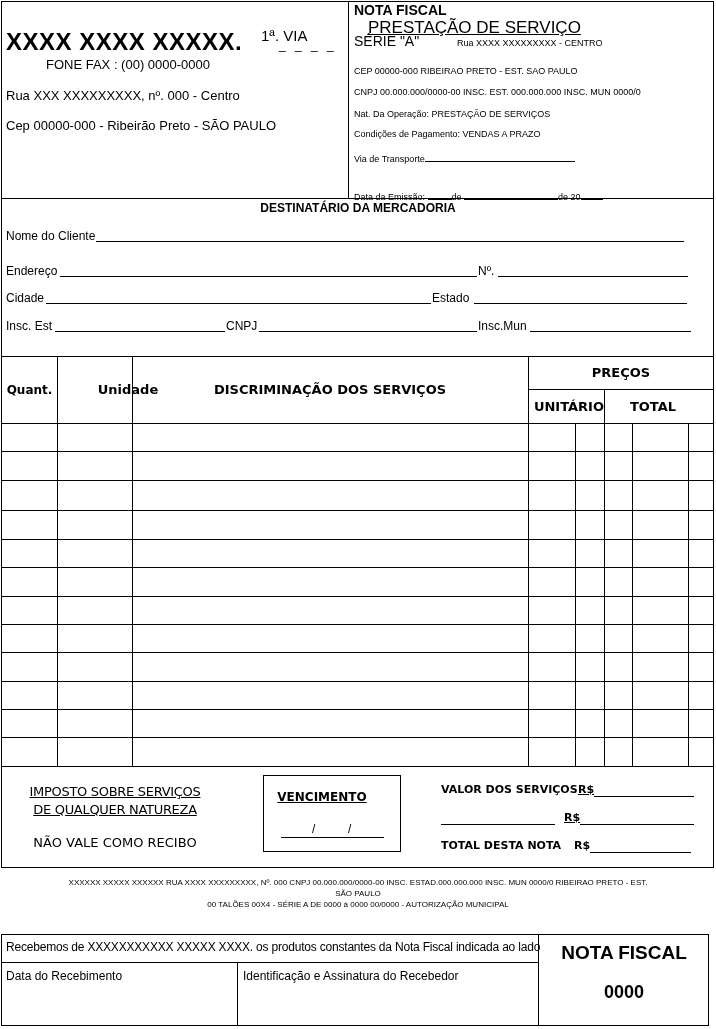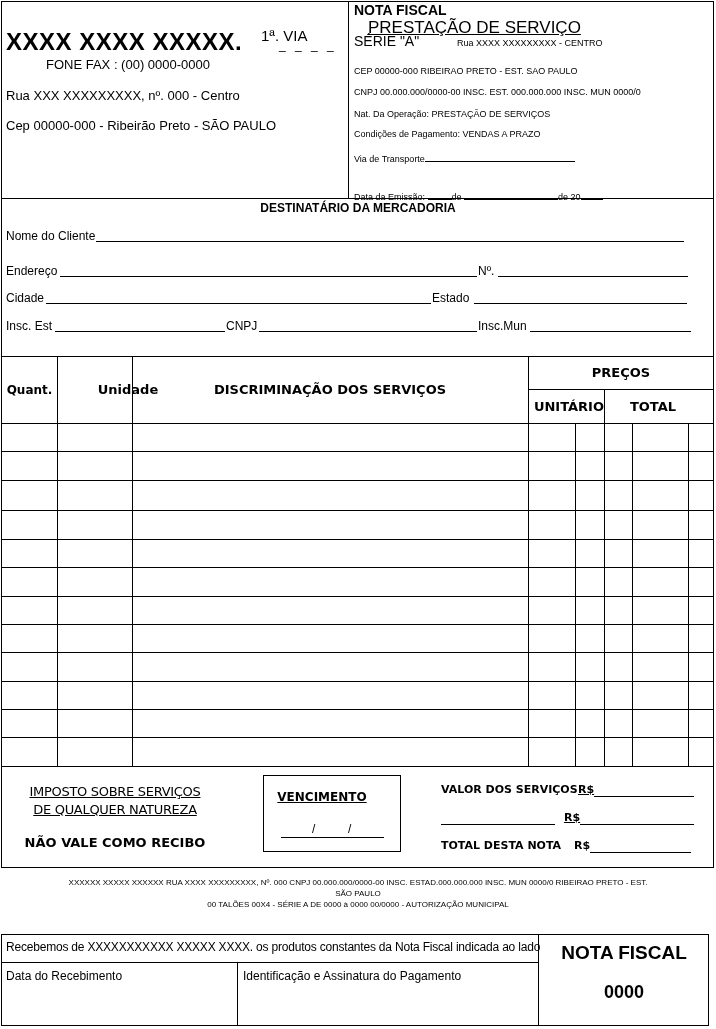--- a/index.html
+++ b/index.html
@@ -110,21 +110,21 @@
 <div class="abs" style="left:1px; top:568px; width:712px; height:28px;"></div>
 <div class="abs" style="left:1px; top:597px; width:712px; height:27px;"></div>
 <div class="abs" style="left:1px; top:625px; width:712px; height:27px;"></div>
 <div class="abs" style="left:1px; top:653px; width:712px; height:28px;"></div>
 <div class="abs" style="left:1px; top:682px; width:712px; height:27px;"></div>
 <div class="abs" style="left:1px; top:710px; width:712px; height:27px;"></div>
 <div class="abs" style="left:1px; top:738px; width:712px; height:28px;"></div>
 
 <div class="t u cond center" style="left:10px; width:210px; top:784px; font-size:13px; letter-spacing:-0.3px;">IMPOSTO SOBRE SERVIÇOS</div>
 <div class="t u cond center" style="left:10px; width:210px; top:802px; font-size:13px; letter-spacing:-0.3px;">DE QUALQUER NATUREZA</div>
-<div class="t cond center" style="left:10px; width:210px; top:835px; font-size:13px; font-weight:bold;">NÃO VALE COMO RECIBO</div>
+<div class="t cond center" style="left:10px; width:210px; top:835px; font-size:13px; font-weight:normal;">NÃO VALE COMO RECIBO</div>
 
 <div class="box" style="left:263px; top:775px; width:138px; height:77px;"></div>
 <div class="t u cond center" style="left:263px; width:118px; top:790px; font-size:12px; font-weight:bold;">VENCIMENTO</div>
 <div class="hline" style="left:281px; top:837px; width:103px;"></div>
 <div class="t" style="left:312px; top:822px; font-size:12px;">/</div>
 <div class="t" style="left:348px; top:822px; font-size:12px;">/</div>
 
 <div class="t cond" style="left:441px; top:783px; font-size:11px; font-weight:bold;">VALOR DOS SERVIÇOS</div>
 <div class="t u cond" style="left:578px; top:783px; font-size:11px; font-weight:bold;">R$</div>
 <div class="hline" style="left:594px; top:796px; width:100px;"></div>
@@ -142,17 +142,17 @@
 <div class="t center" style="left:0; width:716px; top:900px; font-size:8px;">00 TALÕES 00X4 - SÉRIE A DE 0000 à 0000 00/0000 - AUTORIZAÇÃO MUNICIPAL</div>
 
 <div class="box" style="left:1px; top:934px; width:708px; height:92px;"></div>
 <div class="vline" style="left:538px; top:934px; height:92px;"></div>
 <div class="hline" style="left:1px; top:962px; width:538px;"></div>
 <div class="vline" style="left:237px; top:962px; height:64px;"></div>
 
 <div class="t" style="left:6px; top:940px; font-size:12px; letter-spacing:-0.2px;">Recebemos de  XXXXXXXXXXX XXXXX XXXX. os produtos constantes da Nota Fiscal indicada ao lado</div>
 <div class="t" style="left:6px; top:969px; font-size:12px;">Data do Recebimento</div>
 <div class="abs" style="left:2px; top:985px; width:234px; height:40px;"></div>
-<div class="t" style="left:243px; top:969px; font-size:12px;">Identificação e Assinatura do Pagamento</div>
+<div class="t" style="left:243px; top:969px; font-size:12px;">Identificação e Assinatura do Recebedor</div>
 <div class="abs" style="left:238px; top:985px; width:299px; height:40px;"></div>
 
 <div class="t center" style="left:539px; width:170px; top:942px; font-size:19px; font-weight:bold;">NOTA FISCAL</div>
 <div class="t center" style="left:539px; width:170px; top:982px; font-size:18px; font-weight:bold;">0000</div>
 
 </body></html>

